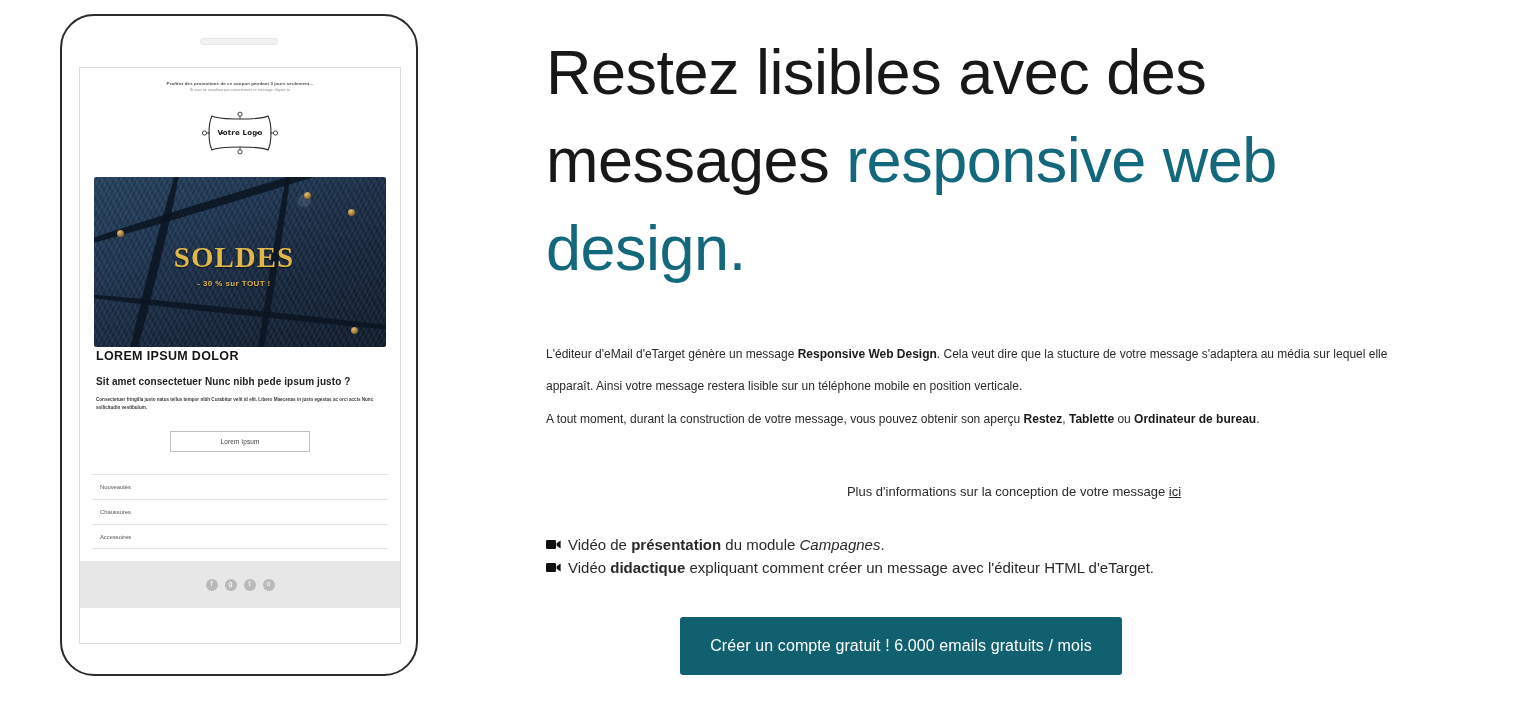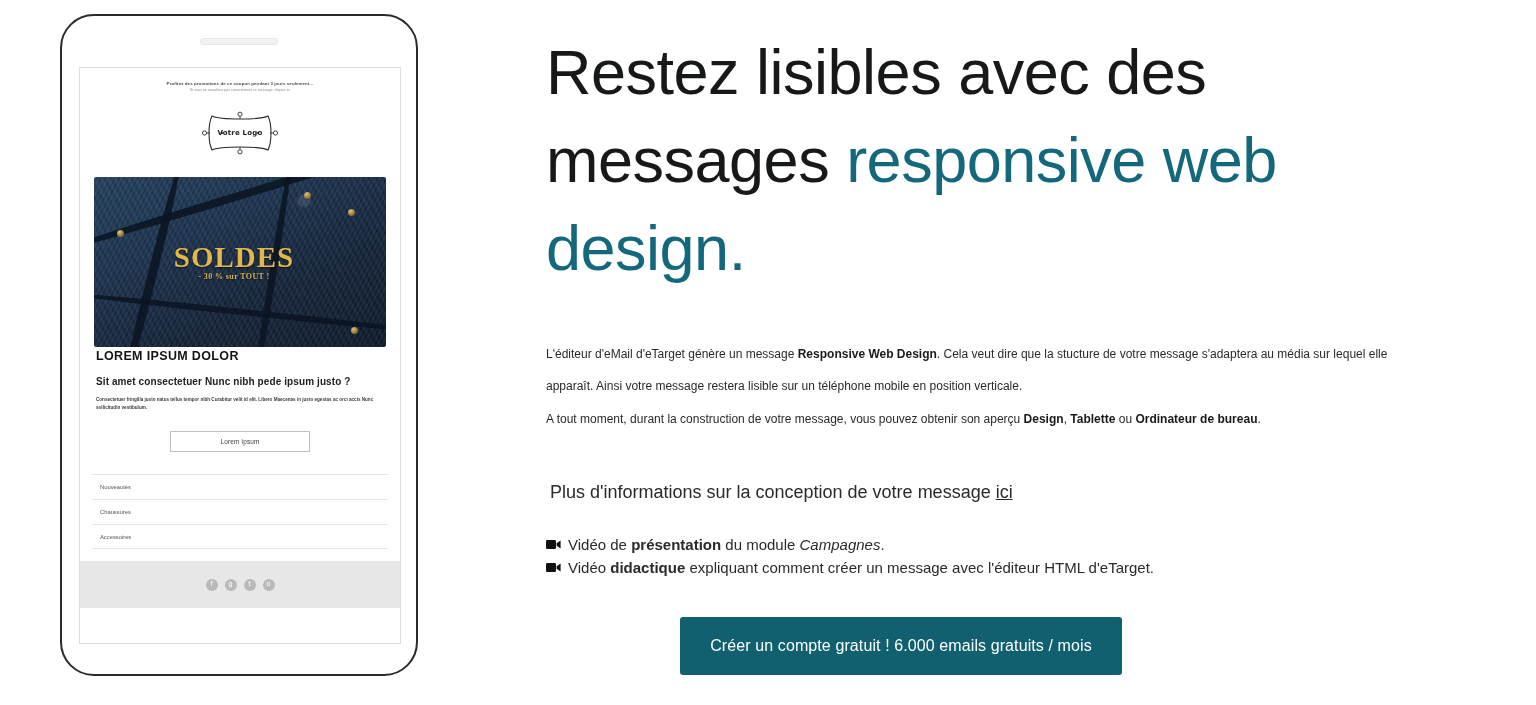--- a/index.html
+++ b/index.html
@@ -135,21 +135,22 @@
   .hero-title {
     font-family: "Liberation Serif", "DejaVu Serif", serif;
     font-weight: 700;
     font-size: 29px;
     line-height: 30px;
     letter-spacing: 1px;
     color: #e0b84a;
     text-shadow: 0 1px 2px rgba(0,0,0,.65);
   }
   .hero-sub {
-    font-family: Liberation Serif, serif;
+    margin-top: 7px;
+    font-family: Liberation Sans, sans-serif;
     font-weight: 700;
     font-size: 8px;
     letter-spacing: .4px;
     color: #dcb24a;
     text-shadow: 0 1px 2px rgba(0,0,0,.6);
   }
 
   .mail-body { padding: 2px 16px 0 16px; }
   .mail-h1 {
     font-size: 12.5px;
@@ -237,24 +238,25 @@
     margin: 0;
     font-size: 12px;
     line-height: 32px;
     color: #2a2a2a;
     max-width: 890px;
   }
   p.lead b { font-weight: 700; color: #1a1a1a; }
   p.lead.second { margin-top: 1px; }
 
   p.more {
-    margin: 44px 0 0 4px;
-    font-size: 18px;
+    margin: 44px 0 0 16px;
+    font-size: 13px;
     line-height: 26px;
     color: #2a2a2a;
+    text-align: center;
   }
   p.more a {
     color: #2a2a2a;
     text-decoration: underline;
   }
 
   ul.videos {
     list-style: none;
     margin: 28px 0 0 0;
     padding: 0;
@@ -368,21 +370,21 @@
     </div>
   </div>
 
   <div class="content">
 
     <h1 class="headline"><span>Restez lisibles avec des messages </span><span class="teal">responsive web design.</span></h1>
 
     <div class="body-block">
       <p class="lead"><span>L'éditeur d'eMail d'eTarget génère un message </span><b>Responsive Web Design</b><span>. Cela veut dire que la stucture de votre message s'adaptera au média sur lequel elle apparaît. Ainsi votre message restera lisible sur un téléphone mobile en position verticale.</span></p>
 
-      <p class="lead second"><span>A tout moment, durant la construction de votre message, vous pouvez obtenir son aperçu </span><b>Design</b><span>, </span><b>Tablette</b><span> ou </span><b>Ordinateur de bureau</b><span>.</span></p>
+      <p class="lead second"><span>A tout moment, durant la construction de votre message, vous pouvez obtenir son aperçu </span><b>Restez</b><span>, </span><b>Tablette</b><span> ou </span><b>Ordinateur de bureau</b><span>.</span></p>
     </div>
 
     <p class="more"><span>Plus d'informations sur la conception de votre message </span><a href="#">ici</a></p>
 
     <ul class="videos">
       <li>
         <span class="vid-icon">
           <svg width="15" height="11" viewBox="0 0 15 11" aria-hidden="true">
             <rect x="0" y="1" width="10" height="9" rx="1.2" fill="#111111"></rect>
             <path d="M10.6 4.2 L14.6 1.4 L14.6 9.6 L10.6 6.8 Z" fill="#111111"></path>

